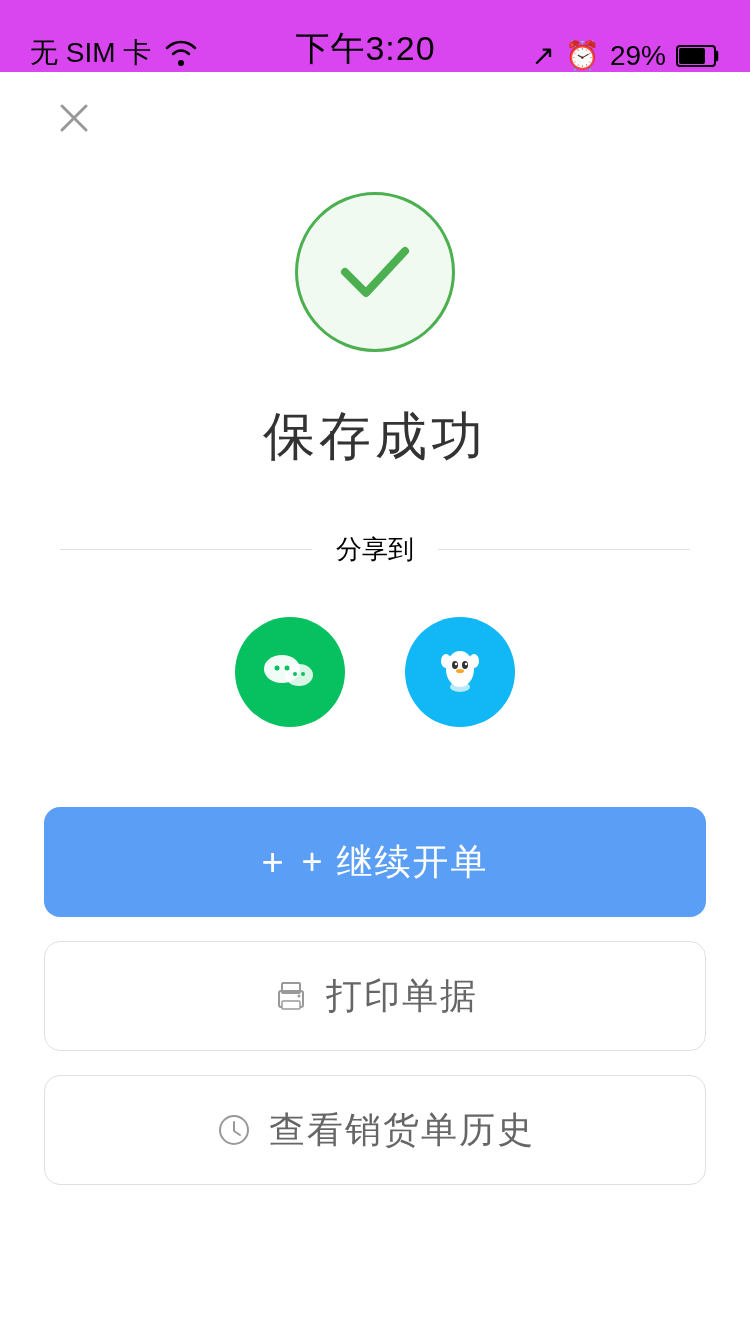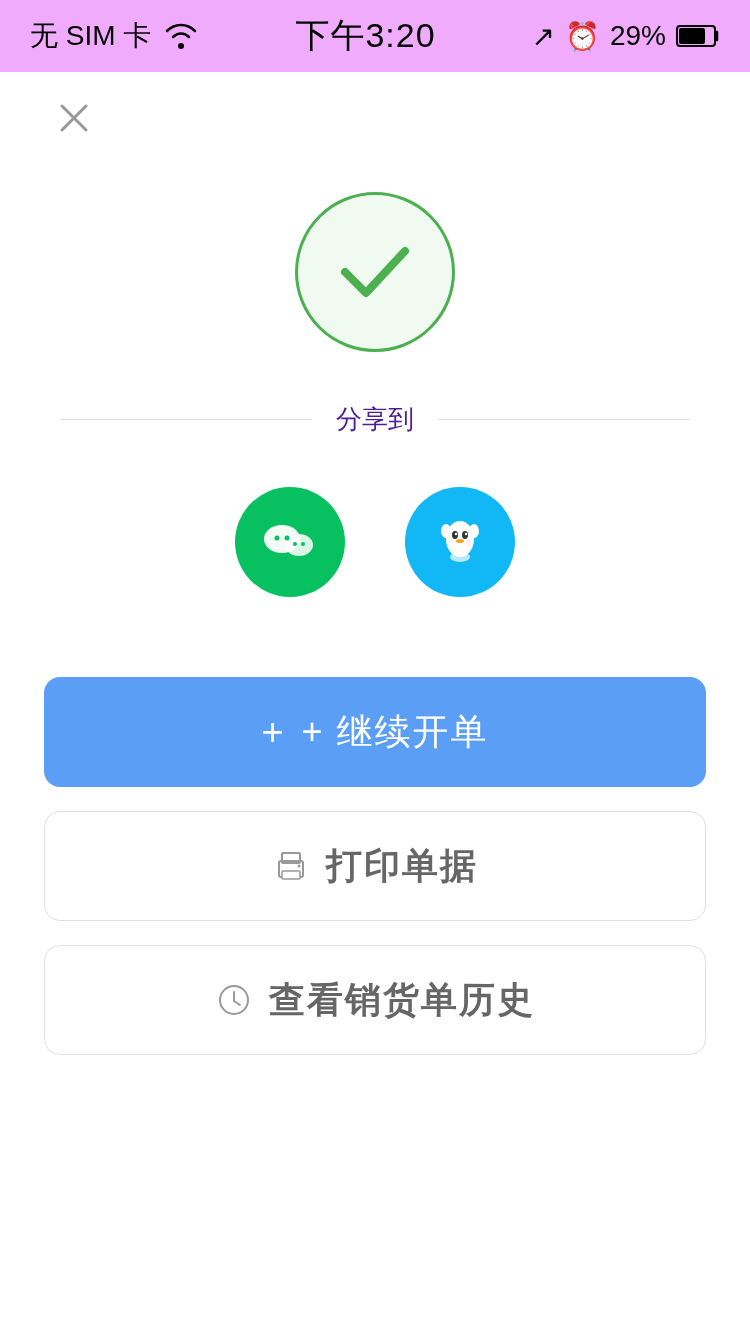--- a/index.html
+++ b/index.html
@@ -15,24 +15,24 @@
       background: #ffffff;
       font-family: -apple-system, "PingFang SC", "Helvetica Neue", sans-serif;
       overflow: hidden;
     }
 
     
     .status-bar {
       width: 100%;
       height: 72px;
       display: flex;
-      align-items: center;
+      align-items: flex-end;
       justify-content: space-between;
       padding: 0 30px;
-      background: #f0abfc;
+      background: #d946ef;
     }
 
     .status-bar-left {
       display: flex;
       align-items: center;
       gap: 12px;
       font-size: 28px;
       color: #000;
     }
 
@@ -119,21 +119,21 @@
     }
 
     .divider-line {
       flex: 1;
       height: 1px;
       background: #e0e0e0;
     }
 
     .divider-text {
       font-size: 26px;
-      color: #4c1d95;
+      color: #000000;
       margin: 0 24px;
     }
 
     
     .share-icons {
       display: flex;
       gap: 60px;
       margin-bottom: 80px;
     }
 
@@ -189,21 +189,21 @@
       background: #fff;
       border: 1px solid #e0e0e0;
       border-radius: 16px;
       display: flex;
       align-items: center;
       justify-content: center;
       gap: 16px;
       cursor: pointer;
       font-size: 36px;
       color: #666;
-      font-weight: 700;
+      font-weight: 400;
       letter-spacing: 2px;
     }
   </style>
 </head>
 <body>
 
 <div class="status-bar">
   <div class="status-bar-left">
     <span>无 SIM 卡</span>
     <svg class="wifi-icon" viewBox="0 0 36 26" fill="none" xmlns="http://www.w3.org/2000/svg">
@@ -233,20 +233,21 @@
 </div>
 
 <div class="main-content">
 
   <div class="success-circle">
     <svg viewBox="0 0 90 90" fill="none" xmlns="http://www.w3.org/2000/svg">
       <path d="M15 45 L36 66 L75 24" stroke="#4CAF50" stroke-width="8" stroke-linecap="round" stroke-linejoin="round" fill="none"></path>
     </svg>
   </div>
 
+  <div class="success-title">保存成功</div>
 
   <div class="share-divider">
     <div class="divider-line"></div>
     <span class="divider-text">分享到</span>
     <div class="divider-line"></div>
   </div>
 
   <div class="share-icons">
 
     <button class="share-icon-btn wechat-btn" title="微信">

